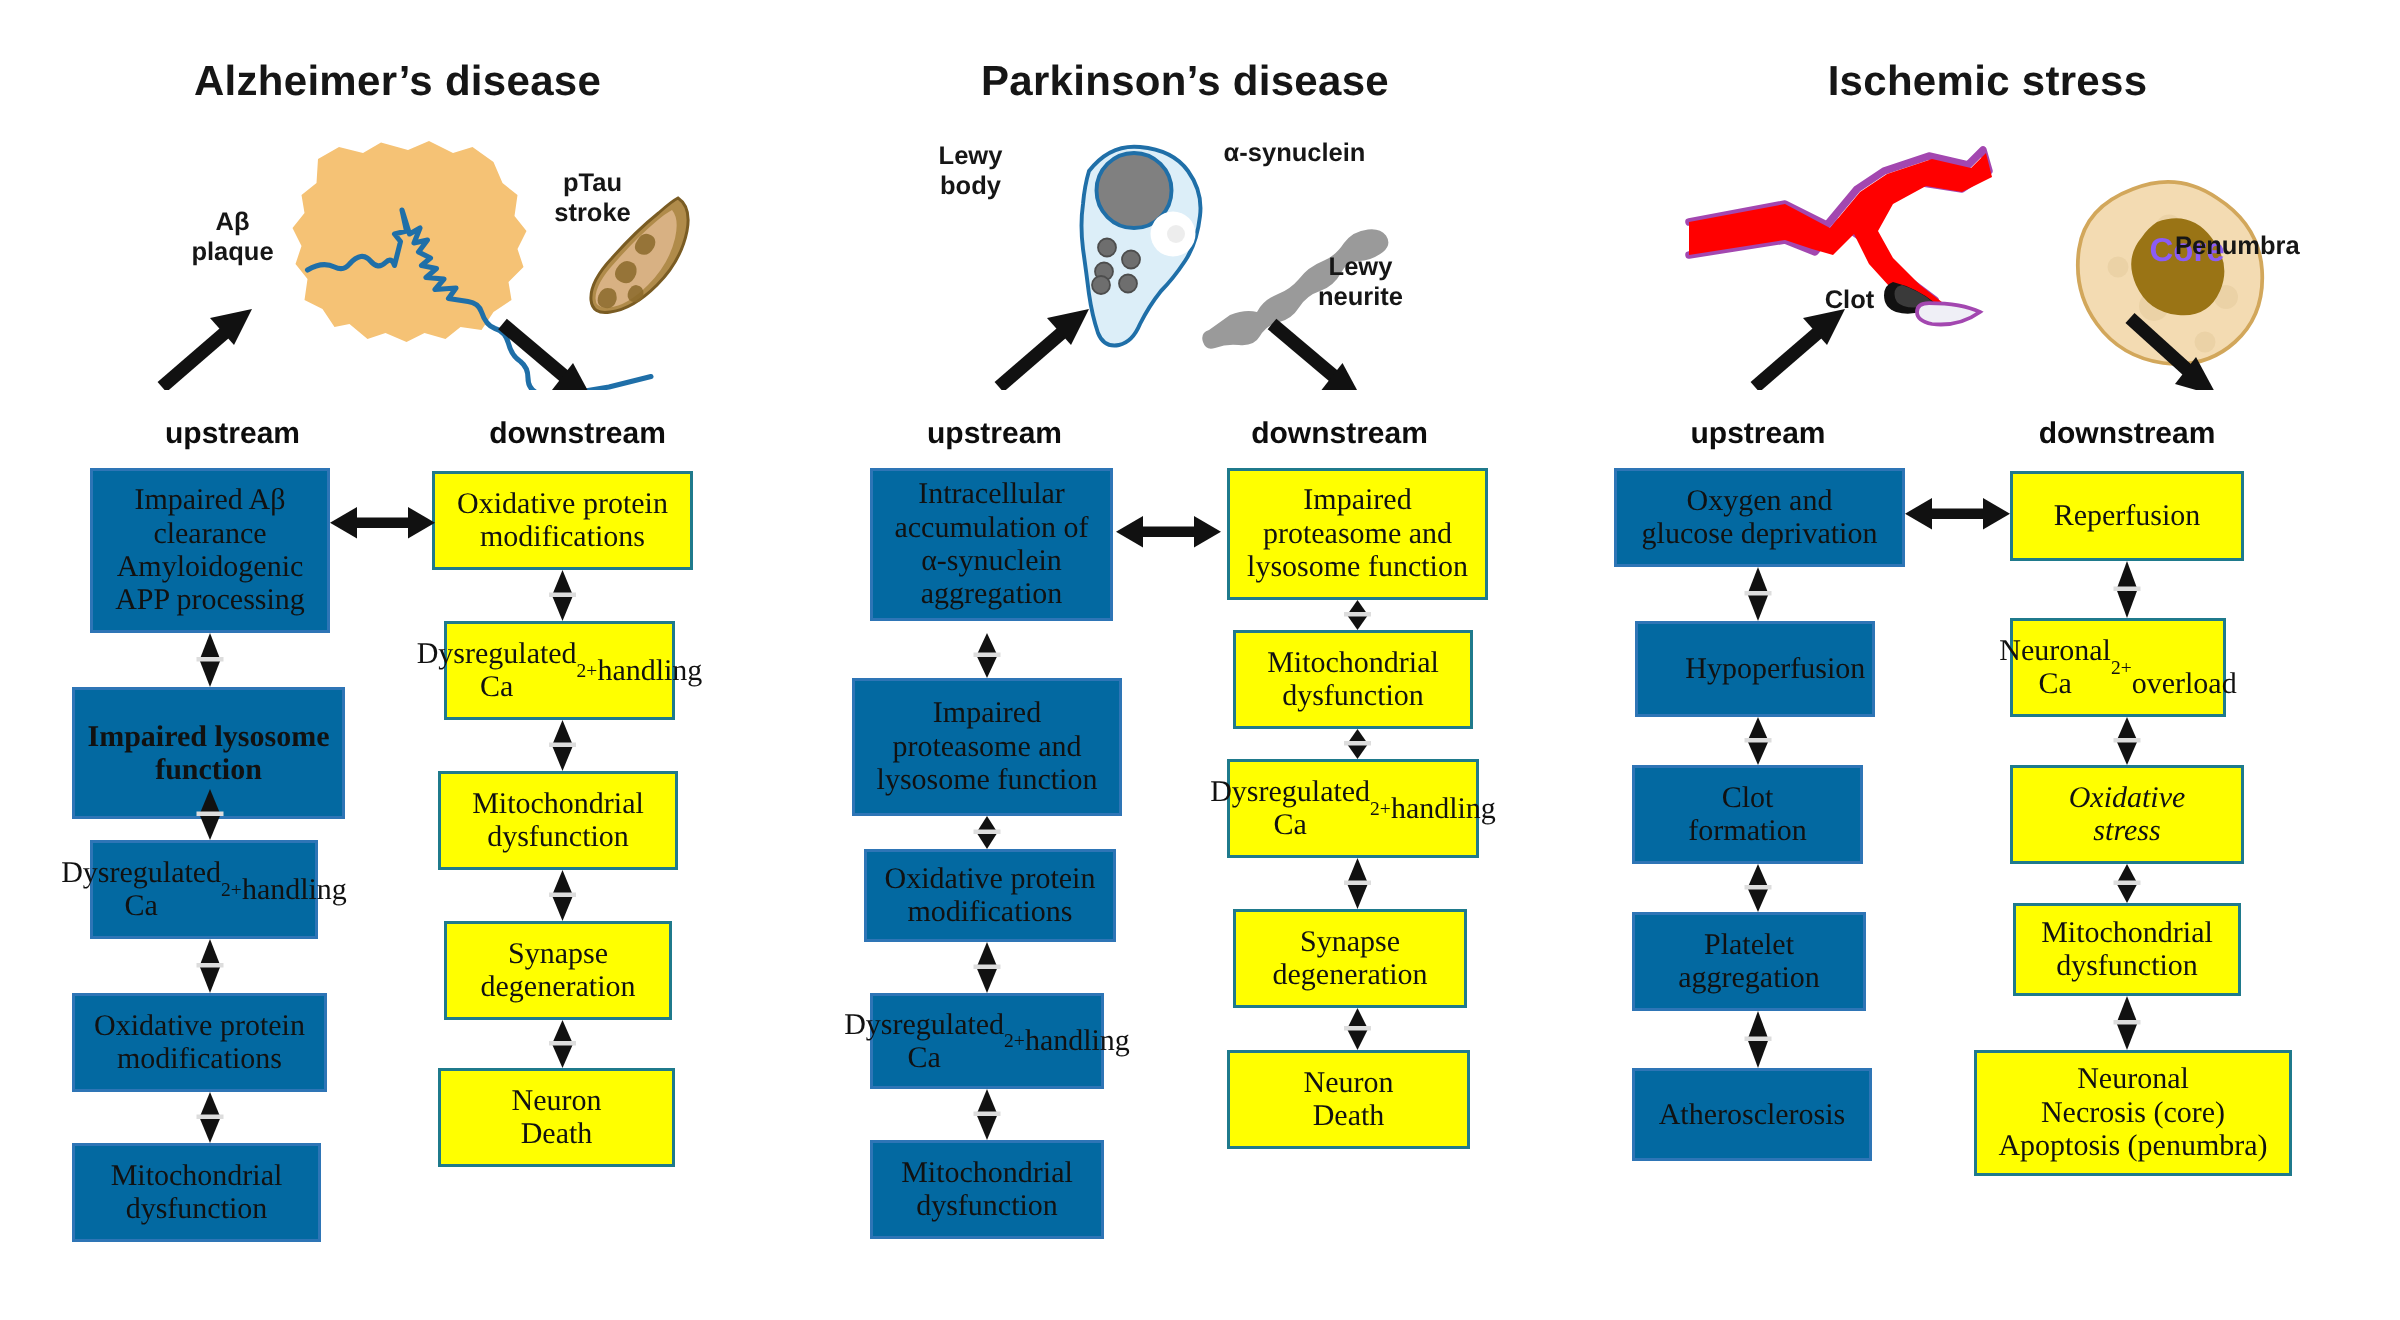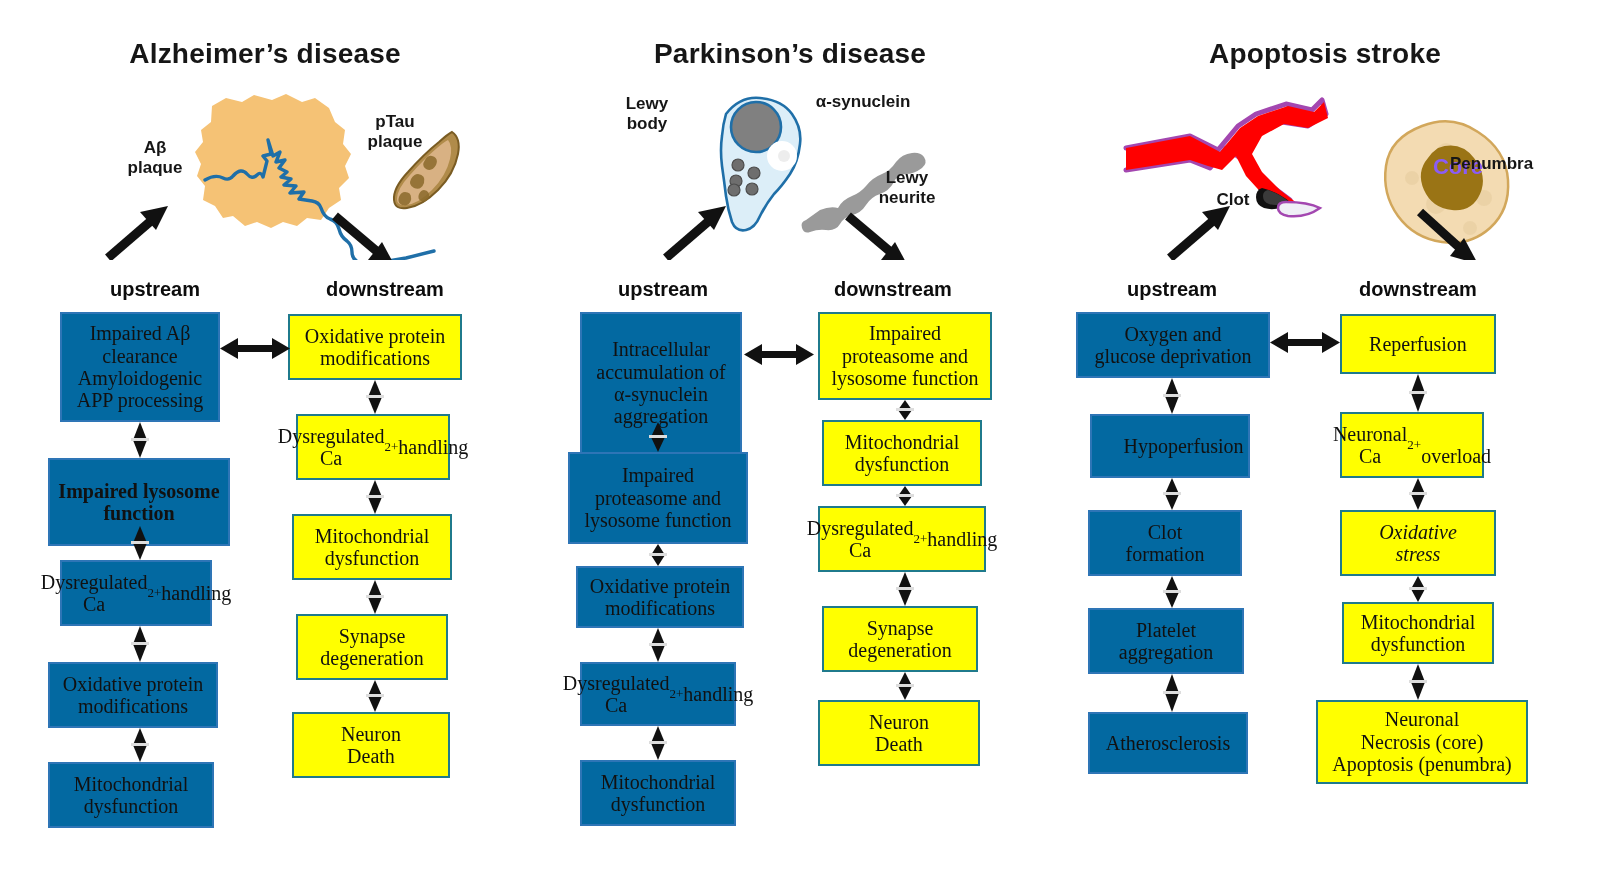--- a/index.html
+++ b/index.html
@@ -73,21 +73,21 @@
 
       <g>
         <path d="M335,146 L380,184" stroke="#111" stroke-width="9" stroke-linecap="butt"></path>
         <path d="M396,198 L368,190 L382,172 Z" fill="#111"></path>
       </g>
     </svg>
 
     <div class="art-label" style="left:112px;top:68px;width:86px;">Aβ
 plaque</div>
     <div class="art-label" style="left:350px;top:42px;width:90px;">pTau
-plaque</div>
+stroke</div>
   </div>
 
   <div class="stream-label" style="left:70px;top:278px;width:170px;">upstream</div>
   <div class="stream-label" style="left:290px;top:278px;width:190px;">downstream</div>
 
   <div class="box up" style="left:60px;top:312px;width:160px;height:110px;">Impaired Aβ
 clearance
 Amyloidogenic
 APP processing</div>
   <div class="box up" style="left:48px;top:458px;width:182px;height:88px;font-weight:bold;">Impaired lysosome
@@ -204,21 +204,21 @@
     <div class="art-label" style="left:78px;top:24px;width:78px;">Lewy
 body</div>
     <div class="art-label" style="left:268px;top:22px;width:130px;">α-synuclein</div>
     <div class="art-label" style="left:332px;top:98px;width:90px;">Lewy
 neurite</div>
   </div>
 
   <div class="stream-label" style="left:48px;top:278px;width:170px;">upstream</div>
   <div class="stream-label" style="left:268px;top:278px;width:190px;">downstream</div>
 
-  <div class="box up" style="left:50px;top:312px;width:162px;height:142px;">Intracellular
+  <div class="box up" style="left:50px;top:312px;width:162px;height:102px;">Intracellular
 accumulation of
 α-synuclein
 aggregation</div>
   <div class="box up" style="left:38px;top:452px;width:180px;height:92px;">Impaired
 proteasome and
 lysosome function</div>
   <div class="box up" style="left:46px;top:566px;width:168px;height:62px;">Oxidative protein
 modifications</div>
   <div class="box up" style="left:50px;top:662px;width:156px;height:64px;">Dysregulated
 Ca<span class="sup">2+</span> handling</div>
@@ -291,21 +291,21 @@
     <svg width="70" height="26">
       <rect x="14" y="9" width="42" height="7" fill="#111"></rect>
       <path d="M0,12.5 L18,2 L18,23 Z" fill="#111"></path>
       <path d="M70,12.5 L52,2 L52,23 Z" fill="#111"></path>
     </svg>
   </div>
 </div>
 
 <div class="panel" id="p-is" style="left:1050px;width:550px;">
 
-  <div class="panel-title">Apoptosis stroke</div>
+  <div class="panel-title">Ischemic stress</div>
 
   <div class="art">
     <svg width="550" height="190" viewBox="0 0 550 190">
 
       <g stroke="#A347B0" stroke-width="5" fill="none" stroke-linejoin="round" stroke-linecap="round">
         <path d="M76,78 L140,66 L168,80 L188,56 L206,44 L236,34 L262,40 L272,30 L276,44 L258,56 L232,52 L208,62 L196,82 L206,100 L224,118 L240,130"></path>
         <path d="M76,100 L140,90 L160,98 L176,78 L196,92 L206,108 L222,126 L244,140"></path>
       </g>
 
       <path d="M76,78 L140,66 L170,82 L190,58 L208,46 L238,36 L264,42 L274,32 L278,48 L258,58 L234,54 L212,66 L202,84 L212,102 L230,120 L248,134 L240,146 L216,128 L196,106 L186,86 L172,100 L158,96 L140,90 L76,100 Z" fill="#FF0000"></path>

